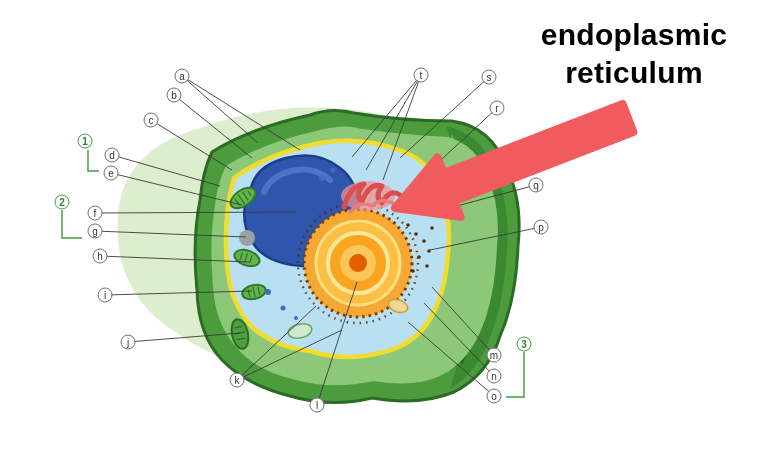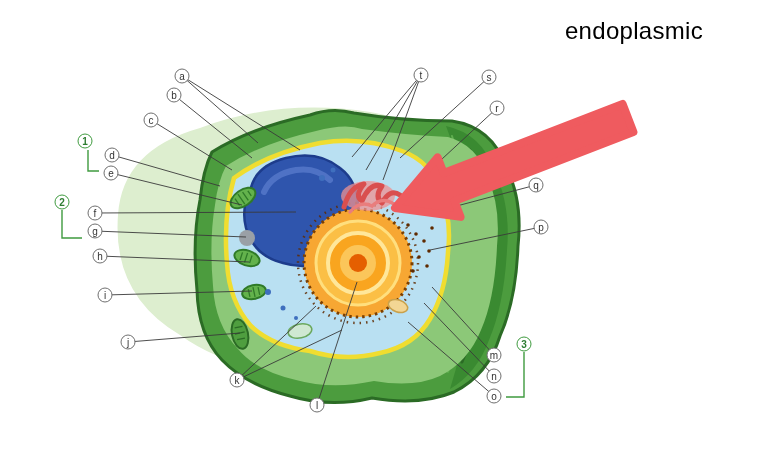--- a/index.html
+++ b/index.html
@@ -4,21 +4,21 @@
 <style>
   * { margin:0; padding:0; box-sizing:border-box; }
   html,body { background:#ffffff; }
   .canvas {
     position:relative; width:768px; height:474px; background:#ffffff;
     overflow:hidden; font-family:"Liberation Sans", sans-serif;
   }
   svg.scene { position:absolute; left:0; top:0; }
   .title {
     position:absolute; left:505px; top:16px; width:258px;
-    text-align:center; font-size:24px; font-weight:normal; color:#000;
+    text-align:center; font-size:30px; font-weight:bold; color:#000;
     line-height:1.28; letter-spacing:0.3px;
   }
   .label-layer { position:absolute; left:0; top:0; width:768px; height:474px; pointer-events:none; }
   .letter-label {
     position:absolute; width:15px; height:15px; border-radius:50%;
     background:#ffffff; border:1px solid #6f6f6f; color:#333;
     font-size:10px; line-height:13px; text-align:center;
     transform:translate(-50%,-50%);
   }
   .number-label {
@@ -168,15 +168,16 @@
       <div class="letter-label" style="left: 497px; top: 108px;">r</div>
       <div class="letter-label" style="left: 489px; top: 77px;">s</div>
       <div class="letter-label" style="left: 421px; top: 75px;">t</div>
       <div class="letter-label number-label" style="left: 85px; top: 141px;">1</div>
       <div class="letter-label number-label" style="left: 62px; top: 202px;">2</div>
       <div class="letter-label number-label" style="left: 524px; top: 344px;">3</div>
     </div>
 
   <div class="title">
     <div>endoplasmic</div>
+    <div>reticulum</div>
   </div>
 
 </div>
 
 </body></html>

